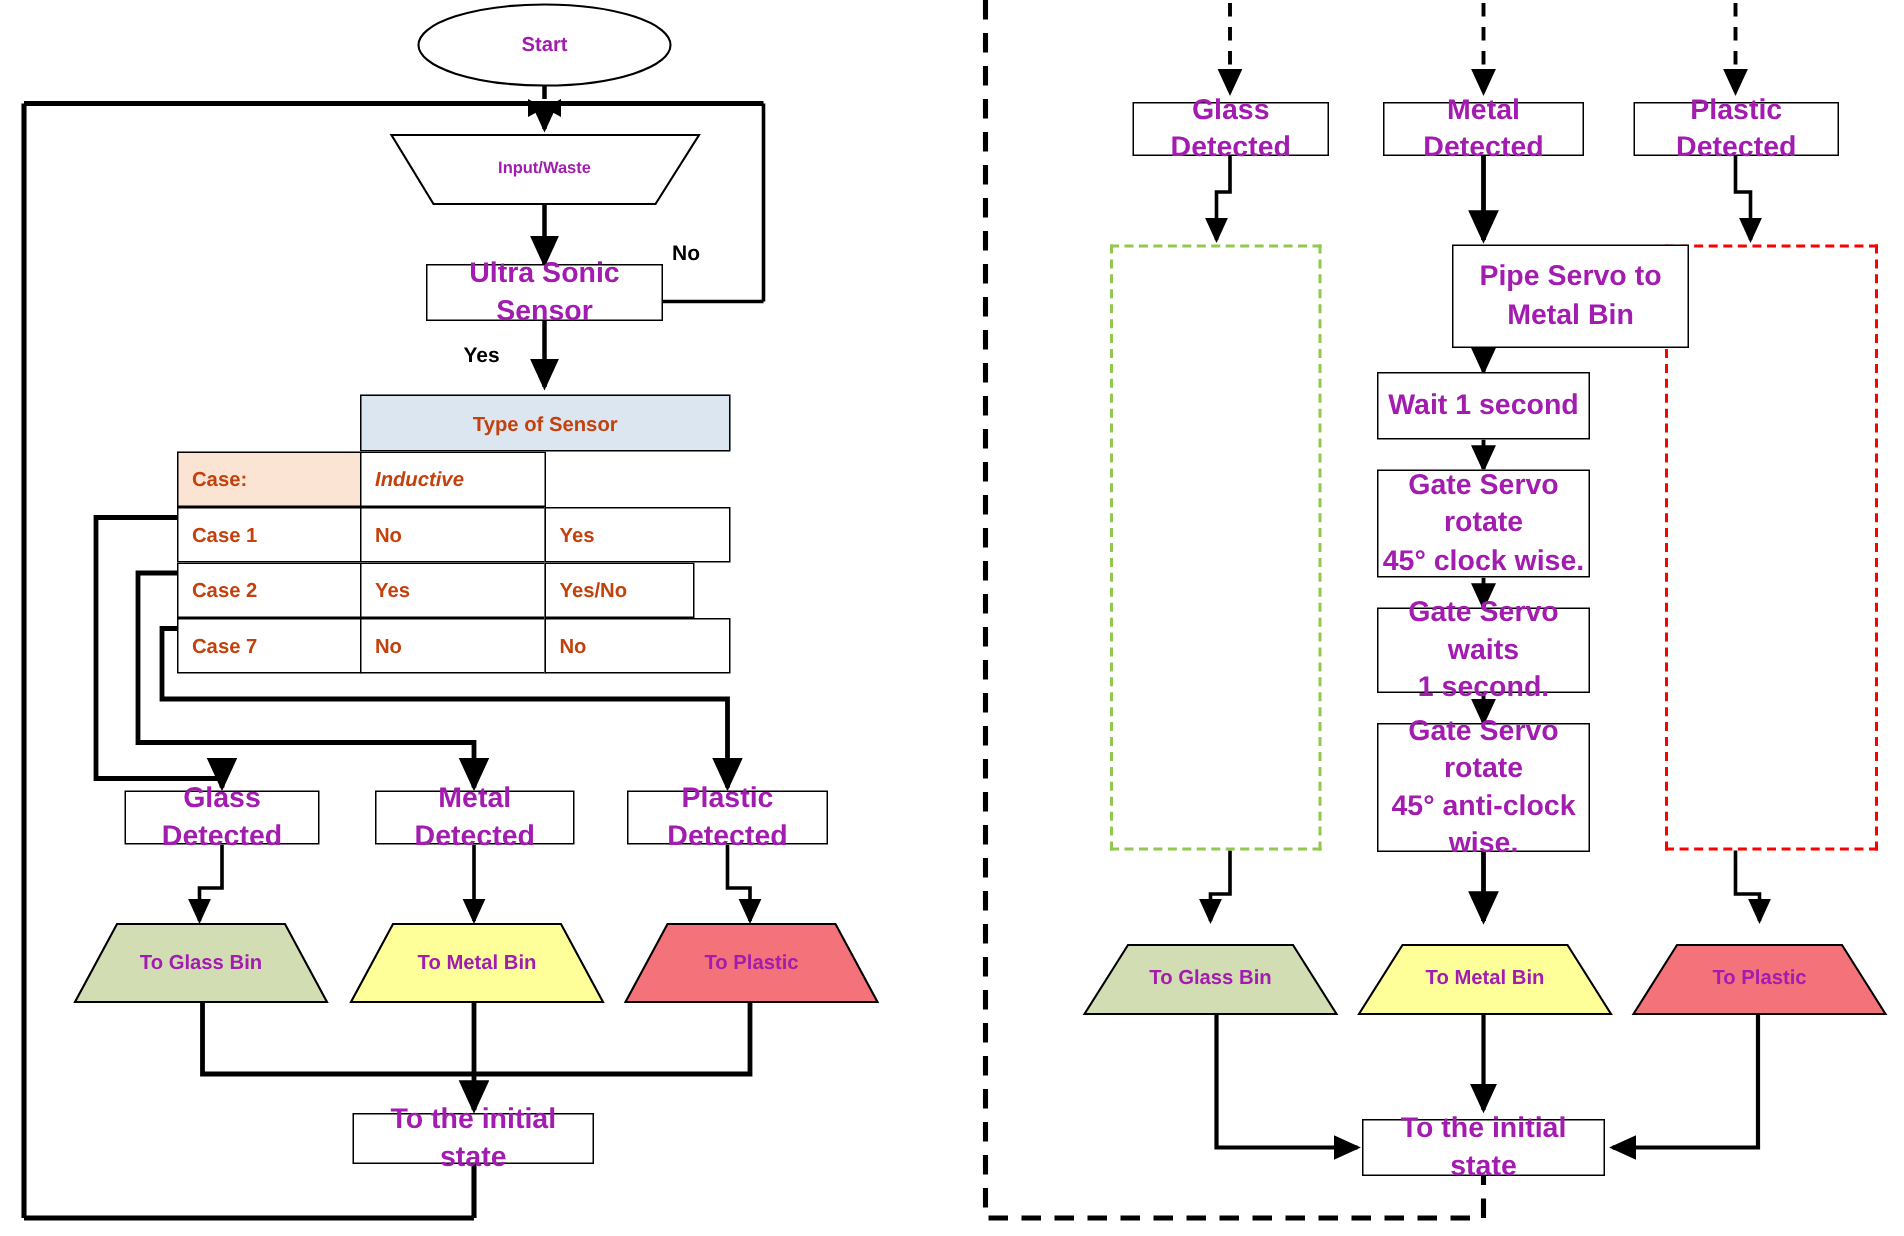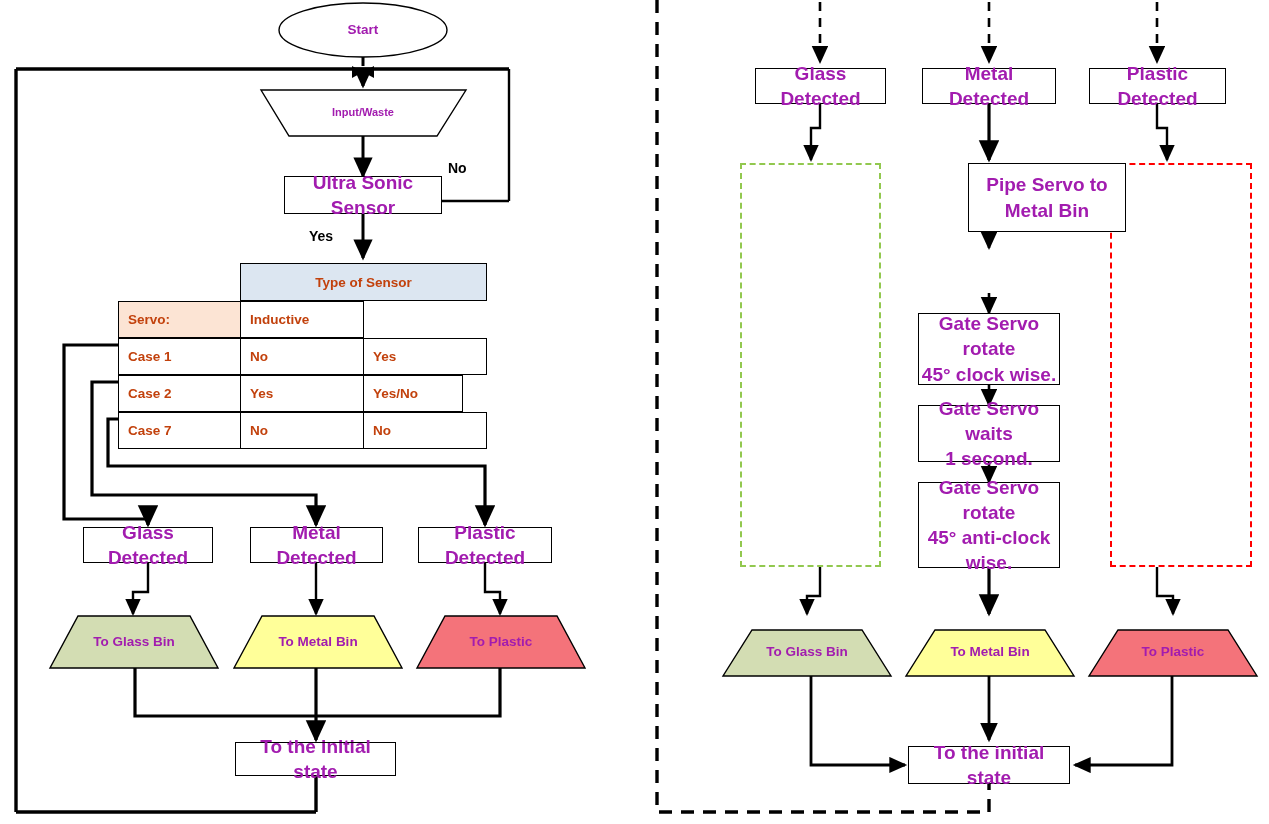--- a/index.html
+++ b/index.html
@@ -8,21 +8,21 @@
   #stage{position:relative;width:1269px;height:824px;overflow:hidden;background:#fff;}
   svg.layer{position:absolute;left:0;top:0;width:1269px;height:824px;overflow:visible;}
   .node{position:absolute;box-sizing:border-box;display:flex;align-items:center;justify-content:center;
         text-align:center;font-weight:bold;color:#a21caf;line-height:1.32;}
   .boxnode{border:1.6px solid #000;background:#fff;font-size:19px;}
   .lbl{position:absolute;font-weight:bold;font-size:14px;color:#000;}
   .tbl{position:absolute;box-sizing:border-box;border:1.6px solid #000;font-weight:bold;
        display:flex;align-items:center;font-size:13.5px;color:#c2410c;background:#fff;}
   .tbl.center{justify-content:center;}
   .tbl.left{justify-content:flex-start;padding-left:9px;}
-  .tbl.ital{}
+  .tbl.ital{font-style:italic;}
   .dashrect{position:absolute;box-sizing:border-box;background:transparent;}
 </style>
 </head>
 <body>
 
 <div id="stage">
 
   <svg class="layer">
     <defs>
       <marker id="ah" markerWidth="9" markerHeight="9" refX="6.2" refY="3.2" orient="auto" markerUnits="strokeWidth">
@@ -121,21 +121,21 @@
     <span>Ultra Sonic Sensor</span>
   </div>
 
   <div class="lbl" style="left:448px;top:160px;">No</div>
   <div class="lbl" style="left:309px;top:228px;">Yes</div>
 
   <div class="tbl center" style="left:240px;top:263px;width:247px;height:38px;background:#dce6f1;">
     <span>Type of Sensor</span>
   </div>
   <div class="tbl left" style="left:118px;top:301px;width:123px;height:37px;background:#fce4d4;">
-    <span>Servo:</span>
+    <span>Case:</span>
   </div>
   <div class="tbl left ital" style="left:240px;top:301px;width:124px;height:37px;">
     <span>Inductive</span>
   </div>
 
   <div class="tbl left" style="left:118px;top:338px;width:123px;height:37px;">
     <span>Case 1</span>
   </div>
   <div class="tbl left" style="left:240px;top:338px;width:124px;height:37px;">
     <span>No</span>
@@ -197,20 +197,23 @@
   <div class="node boxnode" style="left:1089px;top:68px;width:137px;height:36px;">
     <span>Plastic Detected</span>
   </div>
 
   <div class="dashrect" style="left:740px;top:163px;width:141px;height:404px;border:2.4px dashed #92c84f;"></div>
   <div class="dashrect" style="left:1110px;top:163px;width:142px;height:404px;border:2.4px dashed #ff0000;"></div>
 
   <div class="node boxnode" style="left:968px;top:163px;width:158px;height:69px;white-space:pre-line;">
     <span>Pipe Servo to
 Metal Bin</span>
+  </div>
+  <div class="node boxnode" style="left:918px;top:248px;width:142px;height:45px;white-space:pre-line;">
+    <span>Wait 1 second</span>
   </div>
   <div class="node boxnode" style="left:918px;top:313px;width:142px;height:72px;white-space:pre-line;">
     <span>Gate Servo rotate
 45° clock wise.</span>
   </div>
   <div class="node boxnode" style="left:918px;top:405px;width:142px;height:57px;white-space:pre-line;">
     <span>Gate Servo waits
 1 second.</span>
   </div>
   <div class="node boxnode" style="left:918px;top:482px;width:142px;height:86px;white-space:pre-line;">

